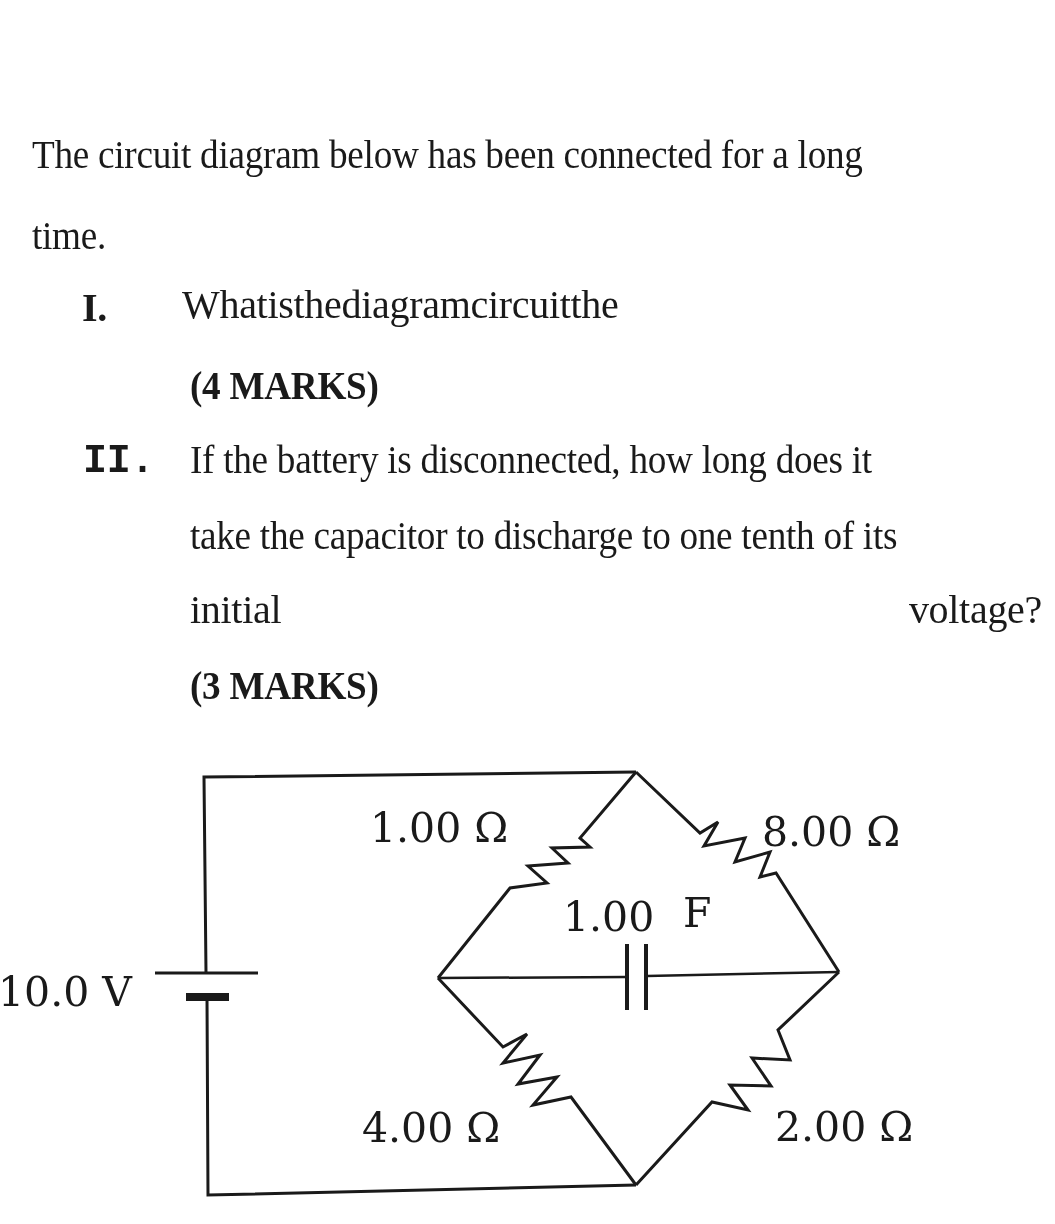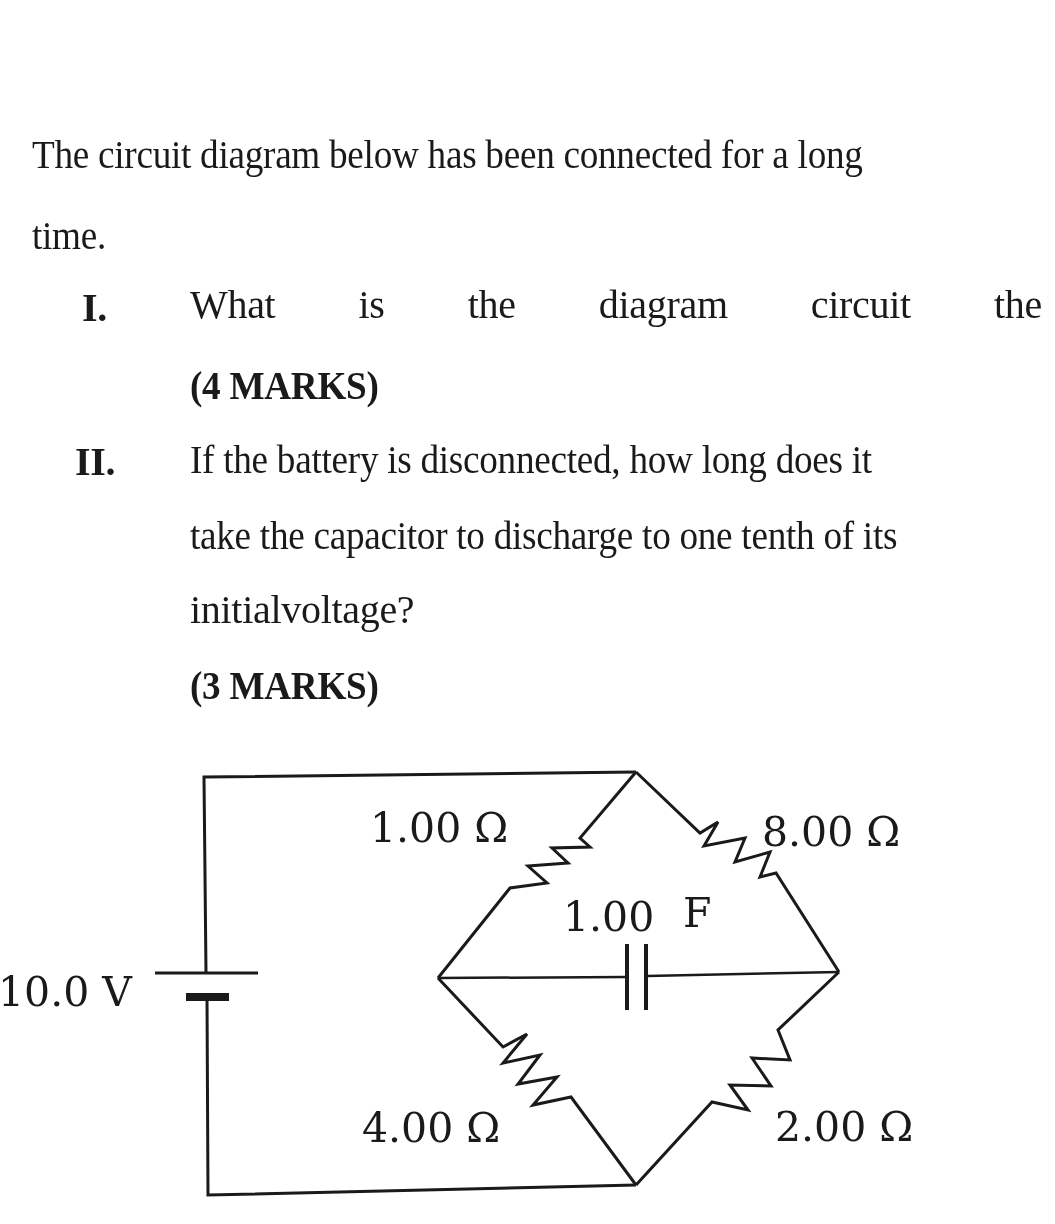--- a/index.html
+++ b/index.html
@@ -19,31 +19,31 @@
       position: absolute;
       font-size: 40px;
       line-height: 1;
       white-space: nowrap;
       letter-spacing: -0.3px;
     }
     .intro-line1 { left: 32px; top: 135px; transform: scaleX(0.93); transform-origin: left top; }
     .intro-line2 { left: 32px; top: 216px; transform: scaleX(0.93); transform-origin: left top; }
     .numeral { font-weight: bold; }
     .num-1 { left: 82px; top: 288px; }
-    .num-2 { left: 75px; top: 442px; }
+    .num-2 { left: 83px; top: 442px; font-family: Liberation Mono, monospace; }
     .q1-text {
-      left: 190px; top: 285px; width: 852px;
-      display: flex; justify-content: space-between;
+      left: 182px; top: 285px; width: 852px;
+      display: flex; 
     }
     .q1-marks { left: 190px; top: 366px; font-weight: bold; transform: scaleX(0.93); transform-origin: left top; }
     .q2-line1 { left: 190px; top: 440px; transform: scaleX(0.93); transform-origin: left top; }
     .q2-line2 { left: 190px; top: 516px; transform: scaleX(0.93); transform-origin: left top; }
     .q2-line3 {
       left: 190px; top: 590px; width: 852px;
-      display: flex; 
+      display: flex; justify-content: space-between;
     }
     .q2-marks { left: 190px; top: 666px; font-weight: bold; transform: scaleX(0.93); transform-origin: left top; }
 
     .circuit {
       position: absolute;
       left: 0; top: 0;
       width: 1055px; height: 1224px;
     }
     .circuit .label {
       font-family: "DejaVu Serif", "Liberation Serif", serif;

